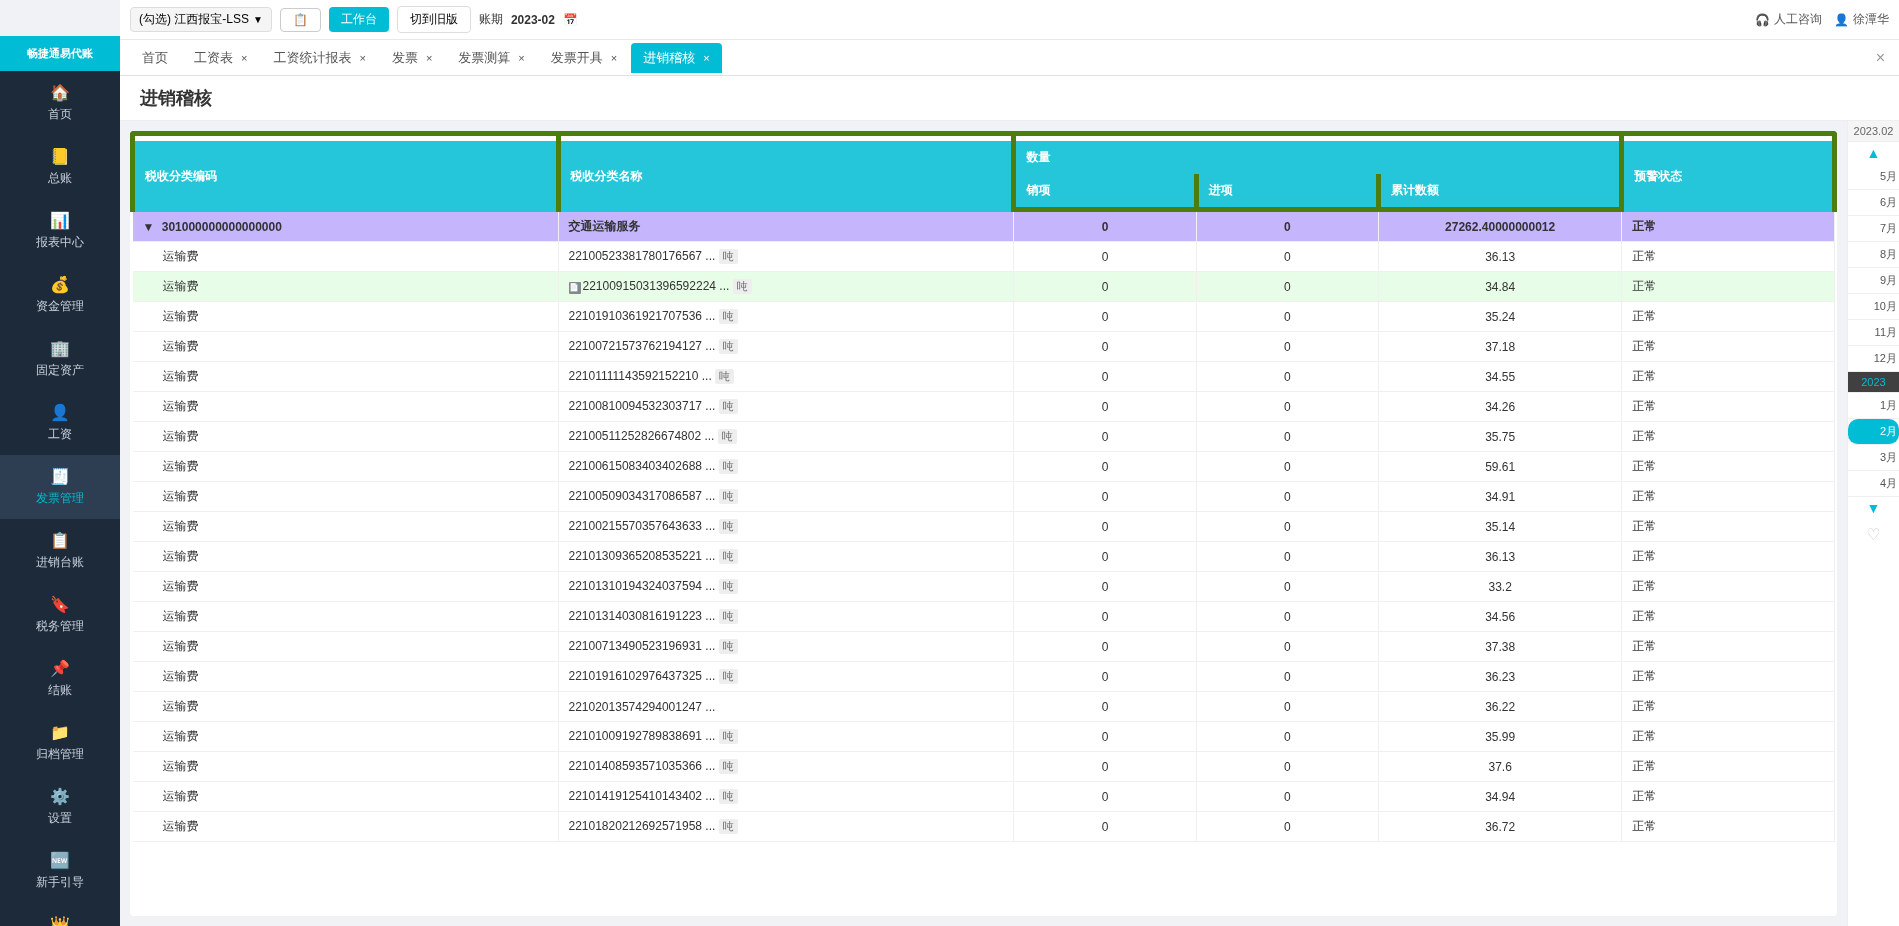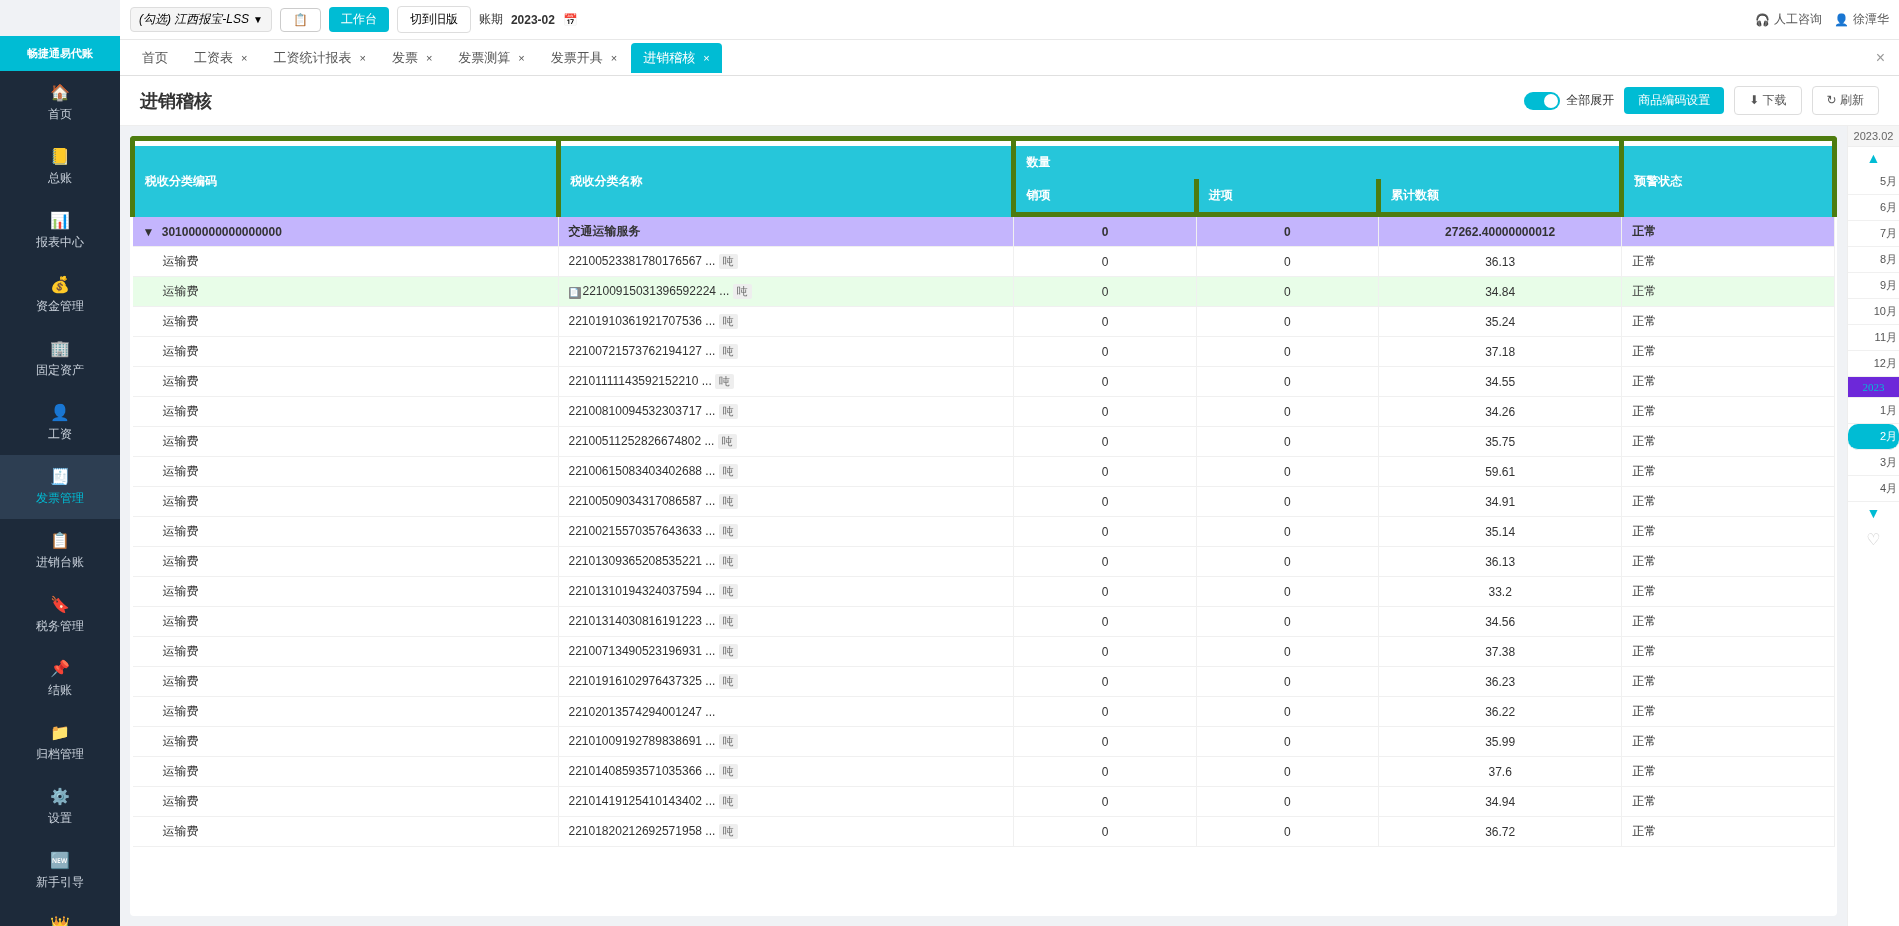--- a/index.html
+++ b/index.html
@@ -13,21 +13,21 @@
     .sidebar-item { display: flex; flex-direction: column; align-items: center; padding: 12px 5px; cursor: pointer; color: #c8d0da; font-size: 12px; gap: 4px; }
     .sidebar-item.active { background: #2d3e52; color: #00bcd4; }
     .sidebar-item .icon { font-size: 16px; }
     .sidebar-footer { padding: 4px; text-align: center; font-size: 11px; color: #7a8a9a; cursor: pointer; border-top: 1px solid #2d3e52; }
 
     
     .main { flex: 1; display: flex; flex-direction: column; min-width: 0; }
 
     
     .topbar { background: #fff; border-bottom: 1px solid #e8e8e8; display: flex; align-items: center; padding: 0 10px; height: 40px; gap: 8px; }
-    .topbar-company { display: flex; align-items: center; gap: 4px; background: #f5f5f5; border: 1px solid #ddd; border-radius: 4px; padding: 3px 8px; font-size: 12px; cursor: pointer; font-style: italic; }
+    .topbar-company { display: flex; align-items: center; gap: 4px; background: #f5f5f5; border: 1px solid #ddd; border-radius: 4px; padding: 3px 8px; font-size: 12px; cursor: pointer; }
     .topbar-btn { background: #00bcd4; color: #fff; border: none; padding: 4px 12px; border-radius: 4px; font-size: 12px; cursor: pointer; }
     .topbar-btn-ghost { background: transparent; border: 1px solid #ddd; padding: 4px 12px; border-radius: 4px; font-size: 12px; cursor: pointer; }
     .topbar-period { display: flex; align-items: center; gap: 4px; font-size: 12px; color: #333; }
     .topbar-right { margin-left: auto; display: flex; align-items: center; gap: 12px; font-size: 12px; color: #555; }
     .topbar-right .user { display: flex; align-items: center; gap: 4px; }
 
     
     .tabbar { background: #fff; border-bottom: 1px solid #e0e0e0; display: flex; align-items: center; padding: 0 10px; height: 36px; gap: 2px; }
     .tab { display: flex; align-items: center; gap: 4px; padding: 6px 12px; font-size: 13px; cursor: pointer; border-radius: 4px 4px 0 0; color: #555; }
     .tab.active { background: #00bcd4; color: #fff; }
@@ -195,37 +195,20 @@
     </div>
     <div class="tab active">
       <span>进销稽核</span>
       <span class="close-x">×</span>
     </div>
     <span class="close-btn" style="margin-left:auto;">×</span>
   </div>
 
   <div class="page-header">
     <div class="page-title">进销稽核</div>
-    <div class="header-actions">
-      <div class="toggle-btn">
-        <div class="toggle-switch"></div>
-        <span>全部展开</span>
-      </div>
-      <button class="action-btn action-btn-primary">
-        <span>商品编码设置</span>
-      </button>
-      <button class="action-btn action-btn-ghost">
-        <span>⬇</span>
-        <span>下载</span>
-      </button>
-      <button class="action-btn action-btn-ghost">
-        <span>↻</span>
-        <span>刷新</span>
-      </button>
-    </div>
   </div>
 
   <div style="flex:1;display:flex;overflow:hidden;">
     <div class="table-container">
       <table class="data-table">
         <thead>
           <tr>
             <th rowspan="2" style="width:280px;"><span>税收分类编码</span></th>
             <th rowspan="2" style="width:300px;"><span>税收分类名称</span></th>
             <th colspan="3"><span>数量</span></th>
@@ -421,21 +404,21 @@
         <span class="nav-arrow">▲</span>
       </div>
       <div class="right-panel-month"><span>5月</span></div>
       <div class="right-panel-month"><span>6月</span></div>
       <div class="right-panel-month"><span>7月</span></div>
       <div class="right-panel-month"><span>8月</span></div>
       <div class="right-panel-month"><span>9月</span></div>
       <div class="right-panel-month"><span>10月</span></div>
       <div class="right-panel-month"><span>11月</span></div>
       <div class="right-panel-month"><span>12月</span></div>
-      <div class="right-panel-year" style="color:#00bcd4;background:#6d28d9;font-family:Liberation Serif, serif;">
+      <div class="right-panel-year" style="color:#00bcd4;background:#404040;">
         <span>2023</span>
       </div>
       <div class="right-panel-month"><span>1月</span></div>
       <div class="right-panel-month active"><span>2月</span></div>
       <div class="right-panel-month"><span>3月</span></div>
       <div class="right-panel-month"><span>4月</span></div>
       <div class="right-panel-nav">
         <span class="nav-arrow">▼</span>
       </div>
       <div style="text-align:center;padding:6px 2px;">

